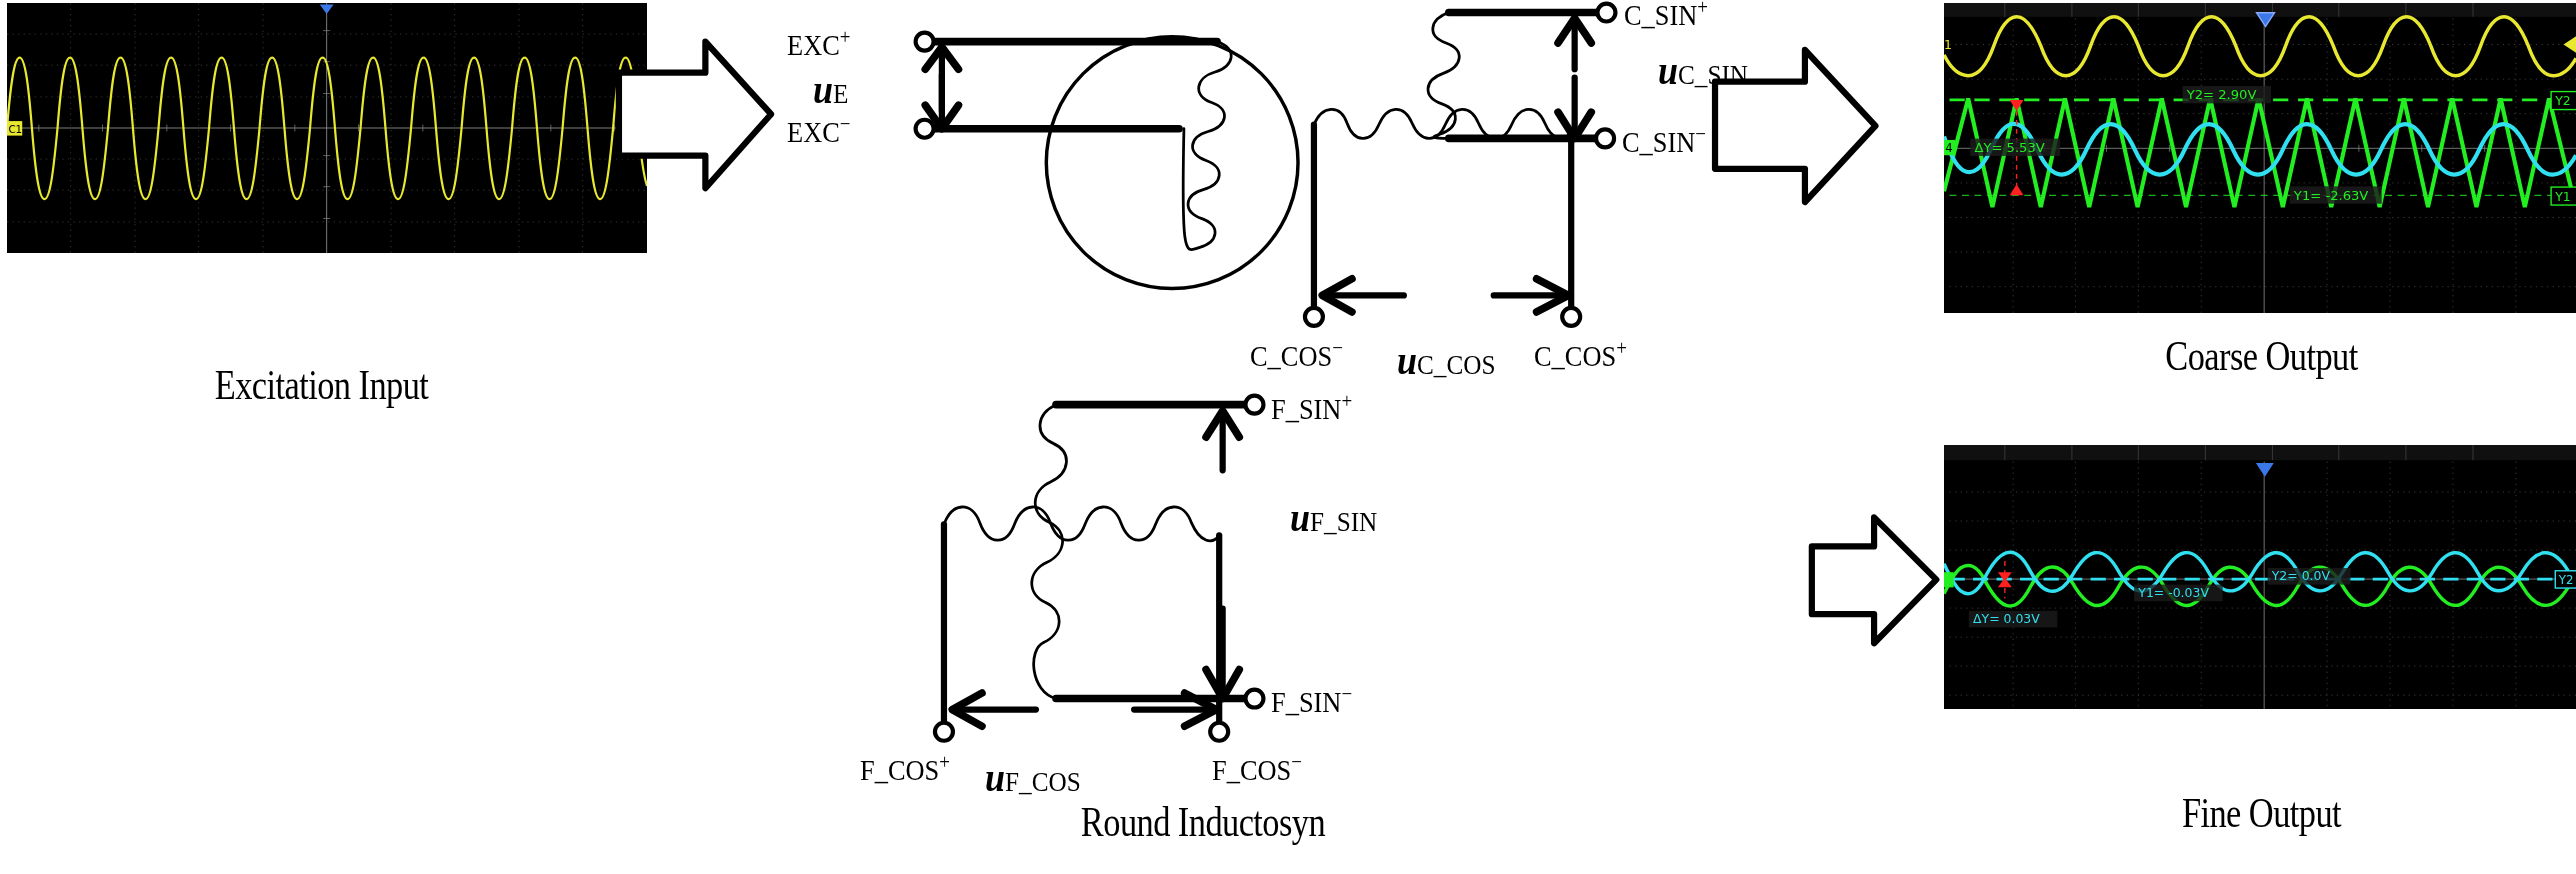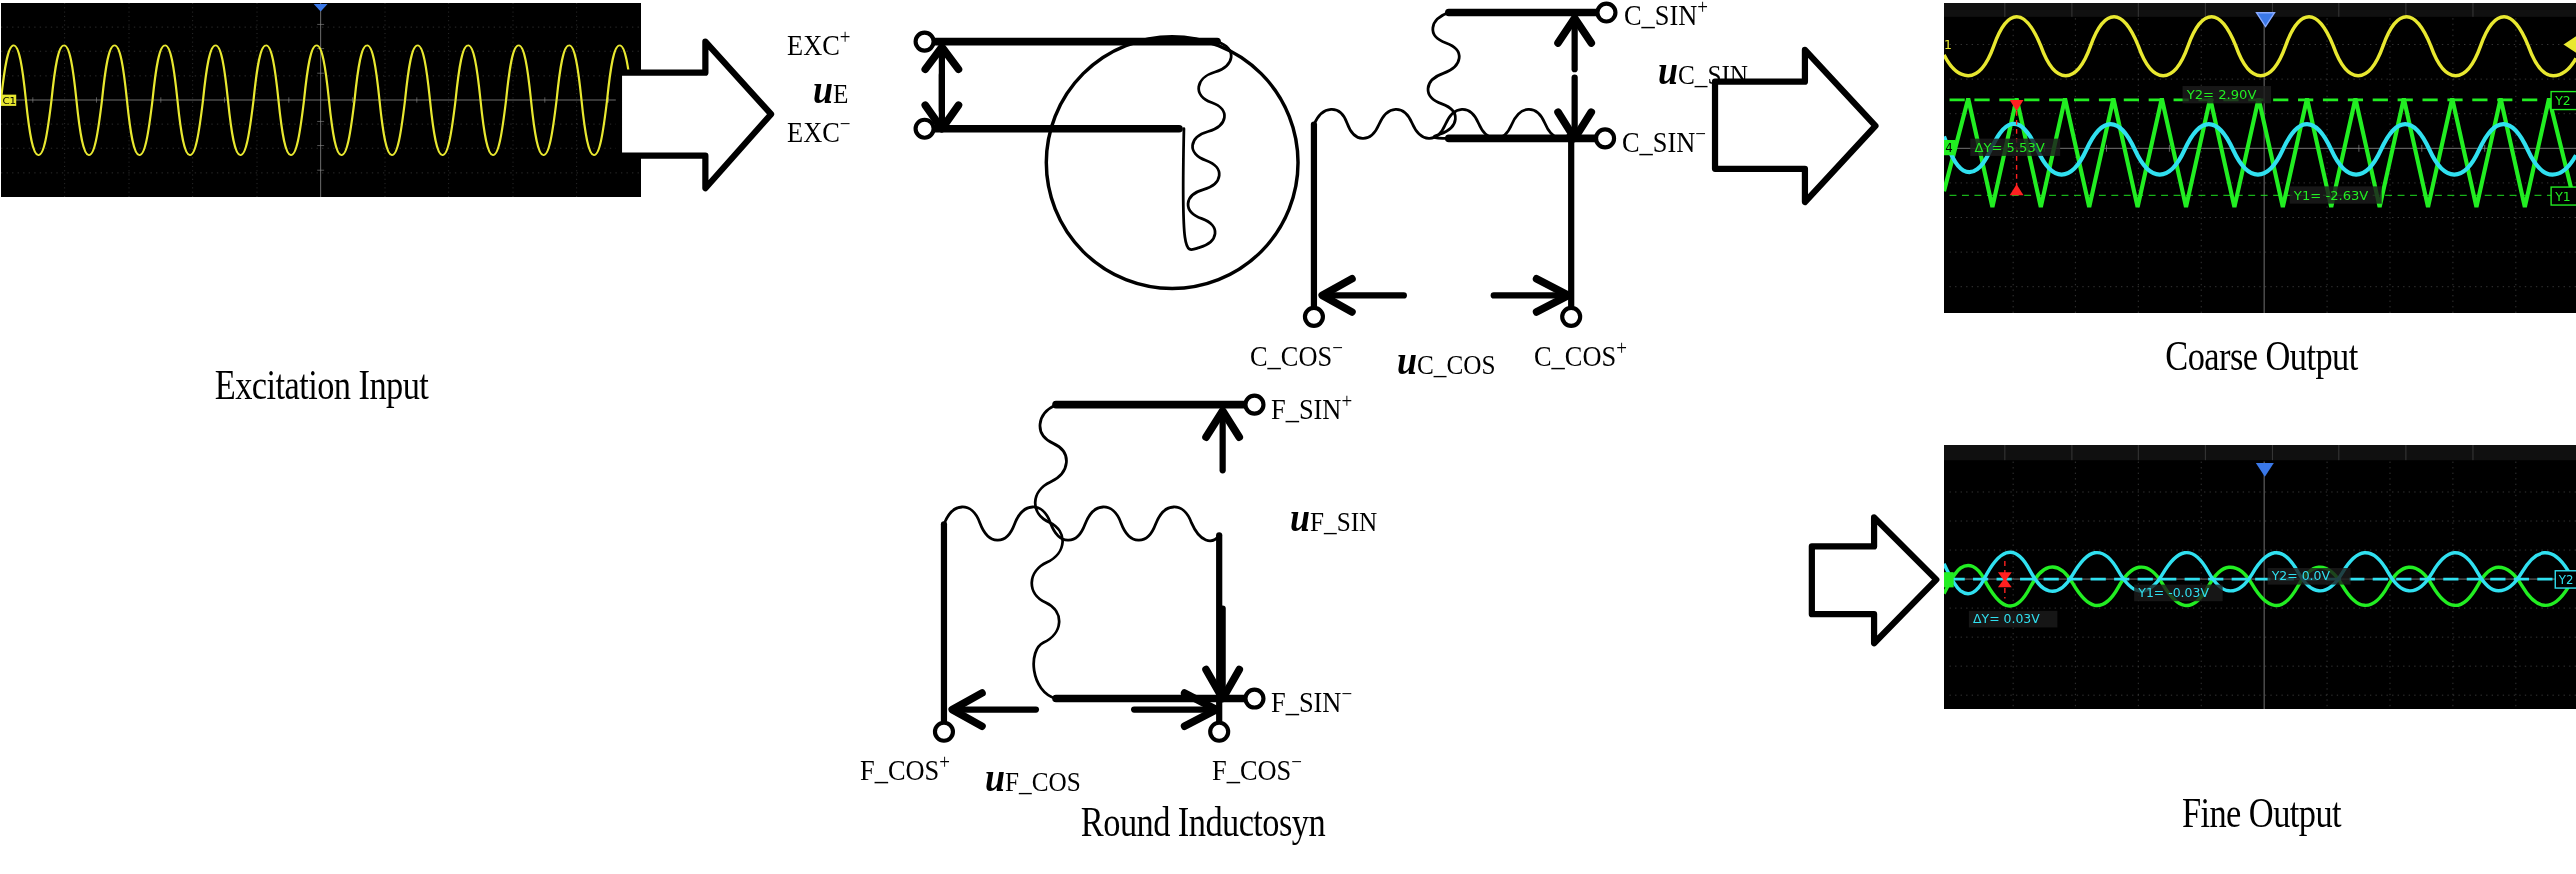--- a/index.html
+++ b/index.html
@@ -28,21 +28,21 @@
         transform:scaleX(.9);transform-origin:left top;}
   .ulab i{font-style:italic;font-size:40px;font-weight:600;}
   .ulab span{font-size:28px;font-style:normal;}
 
   .diagram{position:absolute;left:0;top:0;width:2576px;height:875px;
            pointer-events:none;}
 </style>
 </head>
 <body>
 
-<div class="scope" style="left:1px;top:2.8px;width:640px;height:194px;">
+<div class="scope" style="left:7px;top:2.8px;width:640px;height:250px;">
   <svg viewBox="0 0 925 362" preserveAspectRatio="none">
     <rect x="0" y="0" width="925" height="362" fill="#000"></rect>
     <g stroke="#555" stroke-width="1" stroke-dasharray="2,6" opacity=".85">
       <line x1="92" y1="0" x2="92" y2="362"></line>
         <line x1="185" y1="0" x2="185" y2="362"></line>
       <line x1="277" y1="0" x2="277" y2="362"></line>
         <line x1="370" y1="0" x2="370" y2="362"></line>
       <line x1="555" y1="0" x2="555" y2="362"></line>
         <line x1="647" y1="0" x2="647" y2="362"></line>
       <line x1="740" y1="0" x2="740" y2="362"></line>

